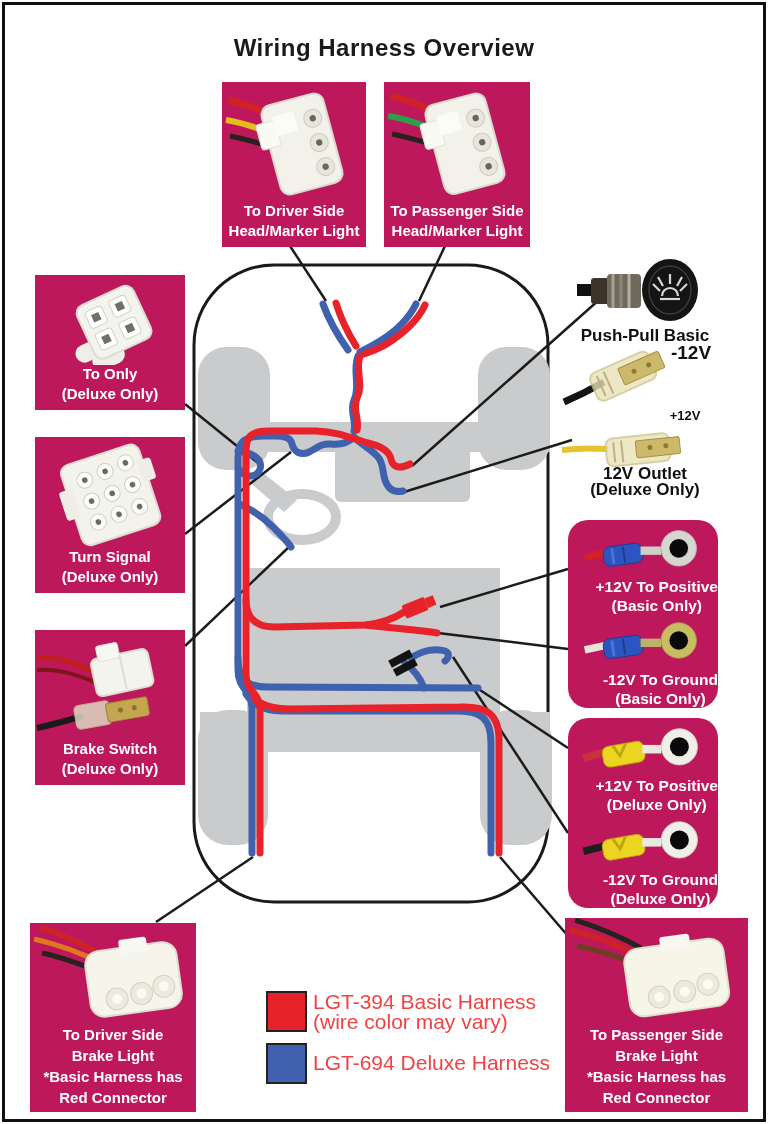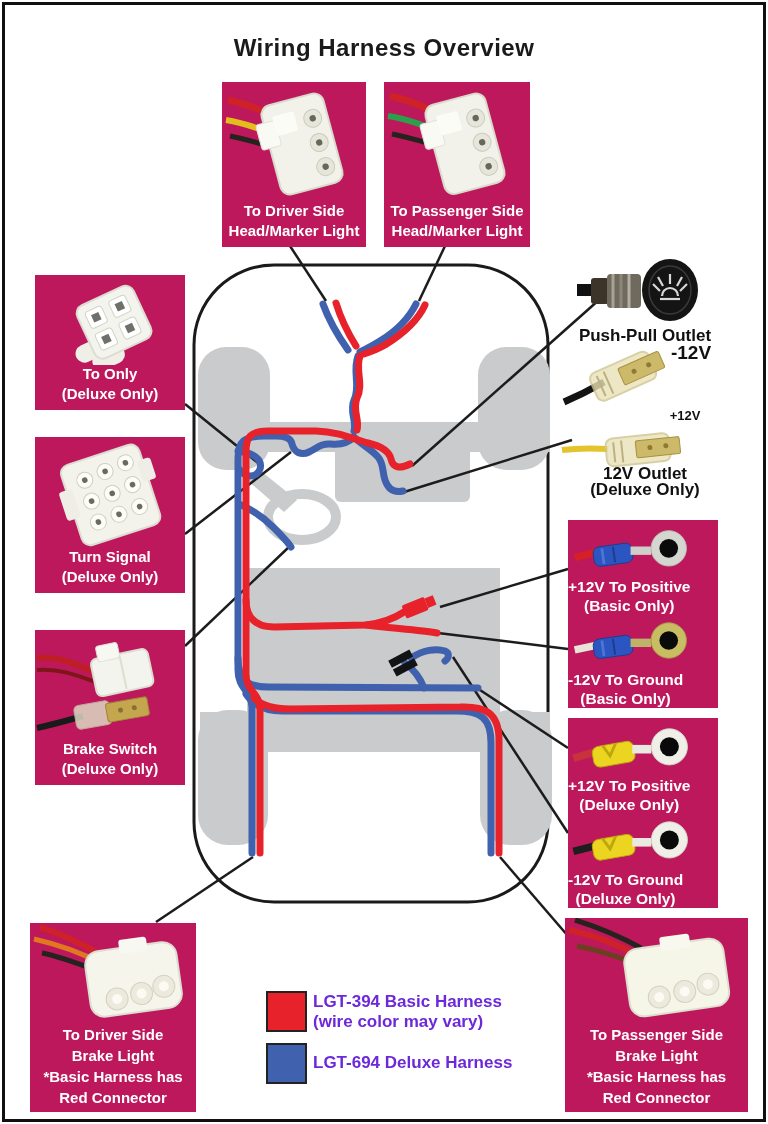--- a/index.html
+++ b/index.html
@@ -6,23 +6,23 @@
   #canvas{position:relative;width:768px;height:1124px;background:#fff;overflow:hidden;
           font-family:"Liberation Sans","DejaVu Sans",sans-serif;}
   .frame{position:absolute;inset:2px;border:3px solid #101010;pointer-events:none;z-index:50;}
   .title{position:absolute;top:34px;left:0;width:768px;text-align:center;
          font-size:24px;font-weight:bold;color:#1a1a1a;letter-spacing:.5px;}
   .cbox{position:absolute;background:#be185d;color:#fff;font-weight:bold;text-align:center;z-index:10;}
   .cbox svg{position:absolute;left:0;top:0;}
   .lbl{position:absolute;left:0;right:0;bottom:6px;font-size:15px;line-height:20px;}
   .lbl4{position:absolute;left:0;right:0;bottom:4px;font-size:15px;line-height:21px;}
   .wlabel{position:absolute;font-weight:bold;color:#111;text-align:center;z-index:8;}
-  .ringrow{display:flex;flex-direction:column;align-items:flex-start;}
+  .ringrow{display:flex;flex-direction:column;align-items:flex-end;border-radius:20px;}
   .legend-sw{position:absolute;width:37px;height:37px;border:2px solid #222;z-index:8;}
-  .legend-tx{position:absolute;font-weight:bold;color:#6d28d9;font-size:17px;line-height:20px;z-index:8;}
+  .legend-tx{position:absolute;font-weight:normal;color:#ef4444;font-size:21px;line-height:20px;z-index:8;}
   #diagram{position:absolute;left:0;top:0;z-index:5;}
   .photo{position:absolute;z-index:8;}
 </style>
 </head>
 <body>
 
 <div id="canvas">
   <div class="frame"></div>
   <div class="title">Wiring Harness Overview</div>
 
@@ -280,21 +280,21 @@
     <g stroke="#d8d8d8" stroke-width="2.2" fill="none">
       <path d="M87,40 a8,8 0 0 1 16,0"></path>
       <line x1="85" y1="43" x2="105" y2="43"></line>
       <line x1="95" y1="28" x2="95" y2="18"></line>
       <line x1="88" y1="30" x2="83" y2="21"></line>
       <line x1="102" y1="30" x2="107" y2="21"></line>
       <line x1="105" y1="35" x2="112" y2="28"></line>
       <line x1="85" y1="35" x2="78" y2="28"></line>
     </g>
   </svg>
-  <div class="wlabel" style="left:570px;top:326px;width:150px;font-size:17px;">Push-Pull Outlet</div>
+  <div class="wlabel" style="left:570px;top:326px;width:150px;font-size:17px;">Push-Pull Basic</div>
 
   <svg class="photo" style="left:560px;top:330px;" width="125" height="86" viewBox="0 0 125 86">
     <path d="M4,72 C18,66 30,60 44,52" stroke="#141414" stroke-width="7" fill="none"></path>
     <g transform="rotate(-24 70 42)">
       <rect x="30" y="28" width="64" height="30" rx="7" fill="#e9e2b8" opacity="0.8" stroke="#cfc48e" stroke-width="2"></rect>
       <rect x="60" y="34" width="44" height="18" rx="2" fill="#cdb96a" stroke="#a6913f"></rect>
       <circle cx="74" cy="43" r="2.5" fill="#8f7a33"></circle>
         <circle cx="90" cy="43" r="2.5" fill="#8f7a33"></circle>
       <line x1="38" y1="32" x2="38" y2="54" stroke="#bdb184" stroke-width="2"></line>
       <line x1="46" y1="31" x2="46" y2="55" stroke="#bdb184" stroke-width="2"></line>

